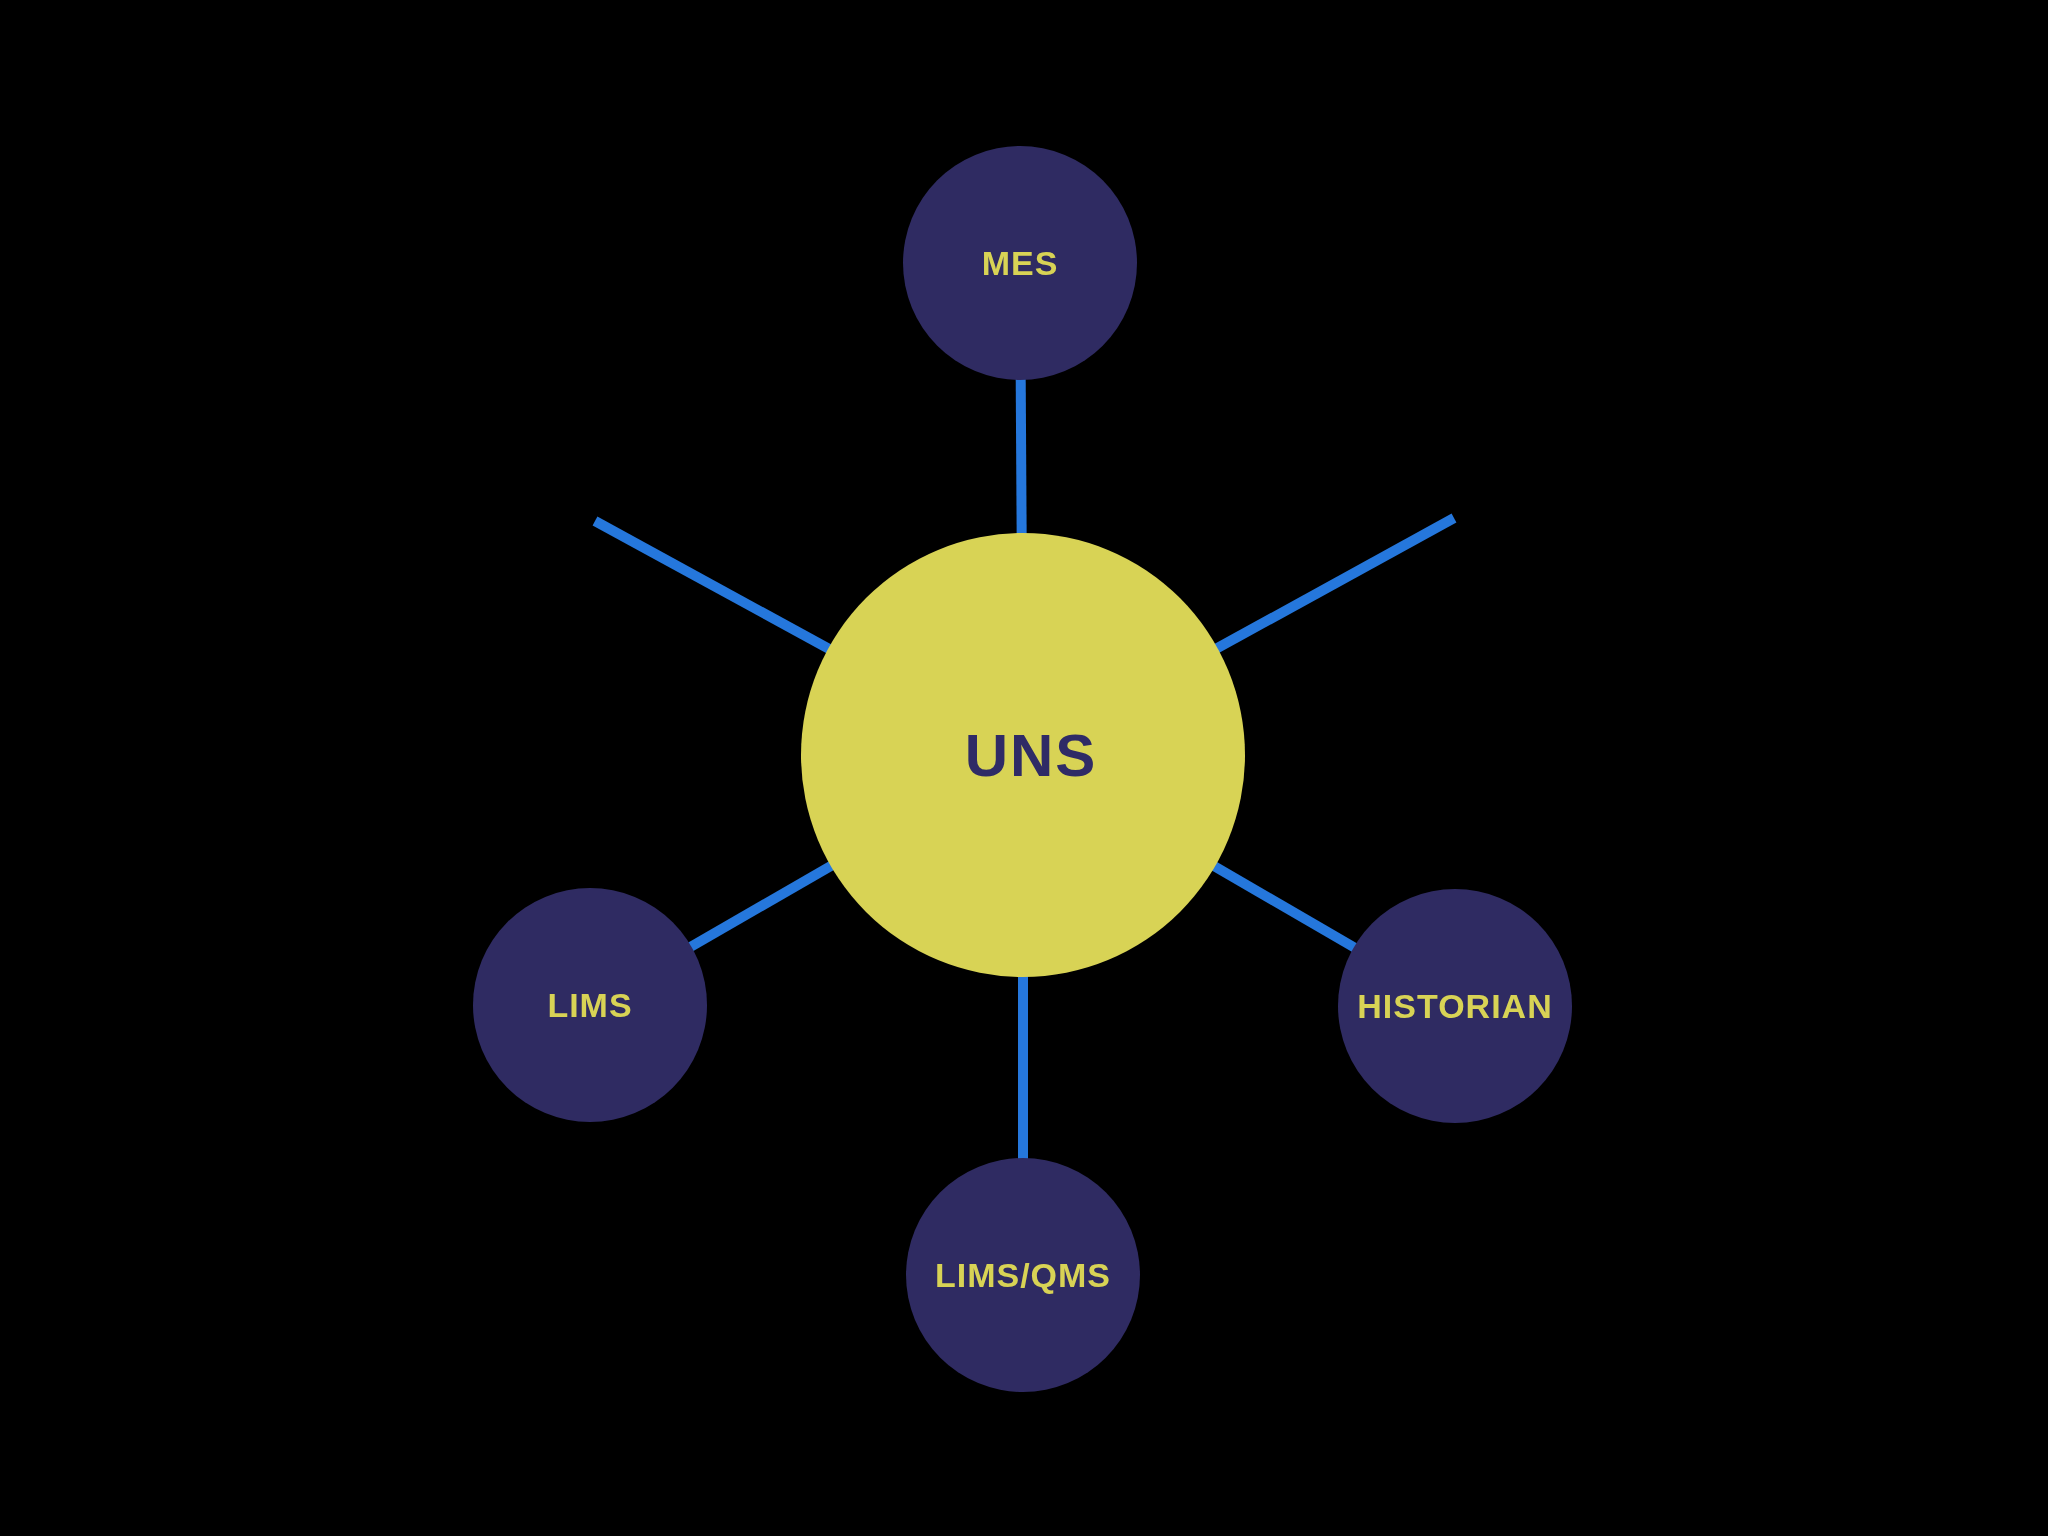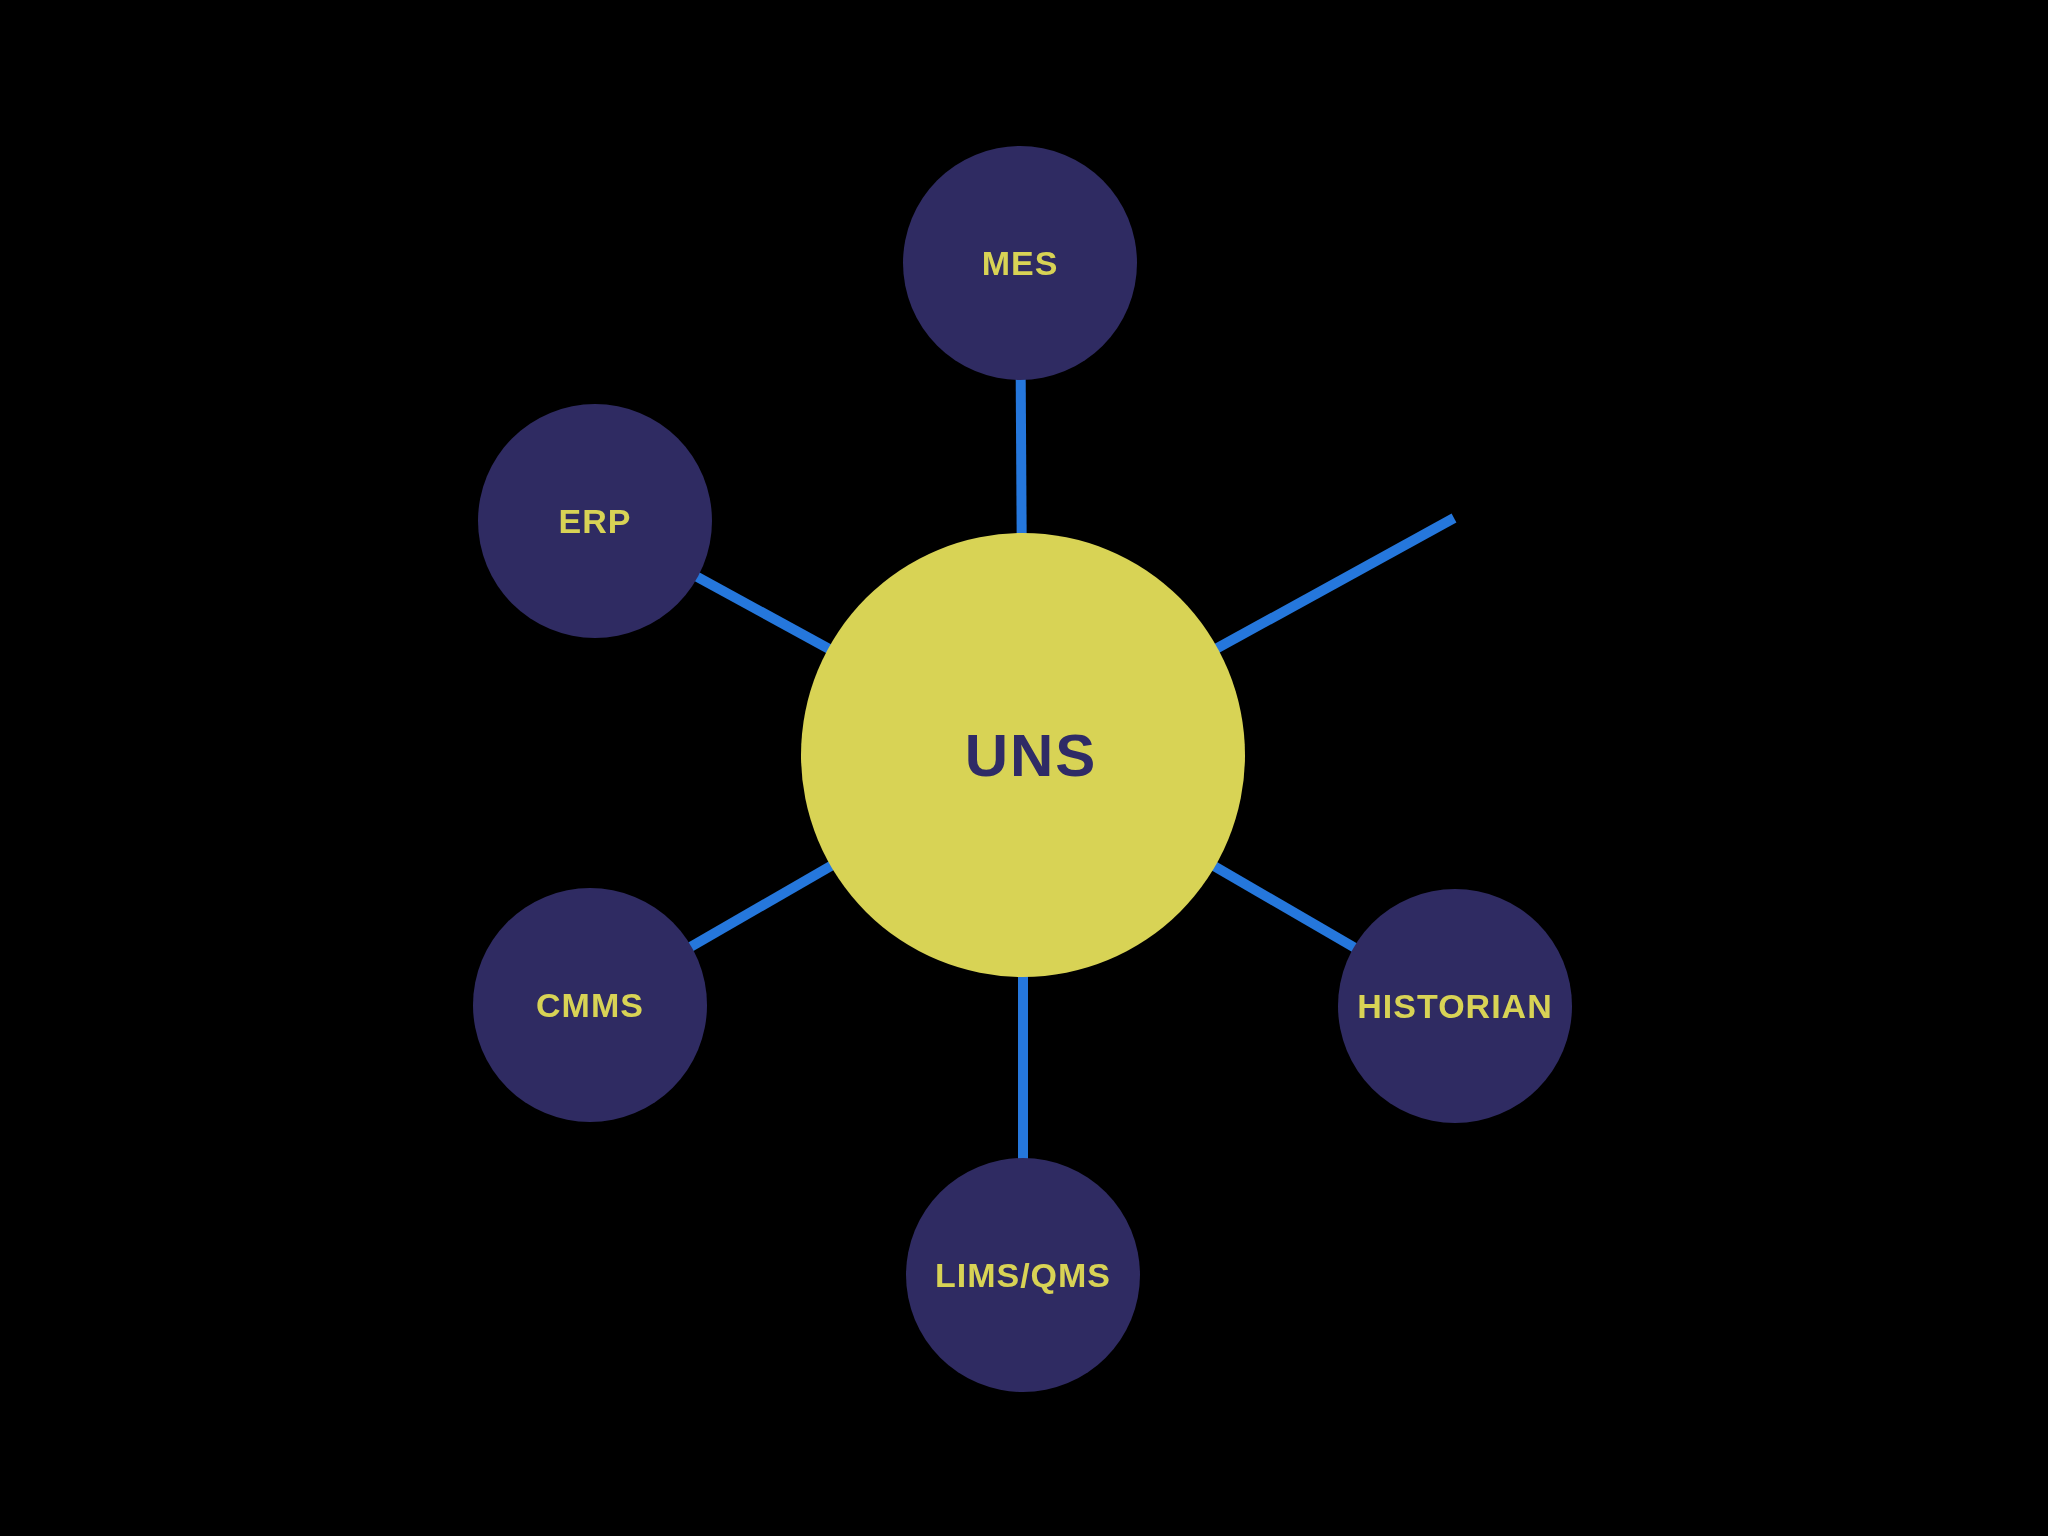--- a/index.html
+++ b/index.html
@@ -96,31 +96,28 @@
     <line x1="1023" y1="755" x2="1454" y2="518"></line>
     <line x1="1023" y1="755" x2="590" y2="1005"></line>
     <line x1="1023" y1="755" x2="1455" y2="1006"></line>
     <line x1="1023" y1="755" x2="1023" y2="1275"></line>
   </svg>
 
   <div class="node sat sat-mes">
     <span class="label">MES</span>
   </div>
 
-  <div class="node sat sat-erp">
-    <span class="label">ERP</span>
-  </div>
 
 
   <div class="node hub">
     <span class="label">UNS</span>
   </div>
 
   <div class="node sat sat-cmms">
-    <span class="label">CMMS</span>
+    <span class="label">LIMS</span>
   </div>
 
   <div class="node sat sat-lims-qms">
     <span class="label">LIMS/QMS</span>
   </div>
 
   <div class="node sat sat-historian">
     <span class="label">HISTORIAN</span>
   </div>
 

